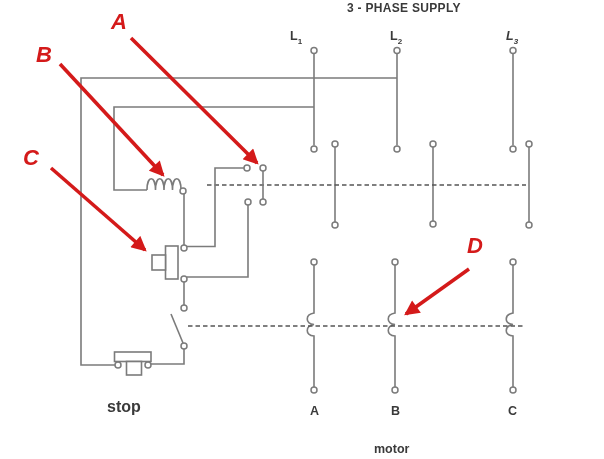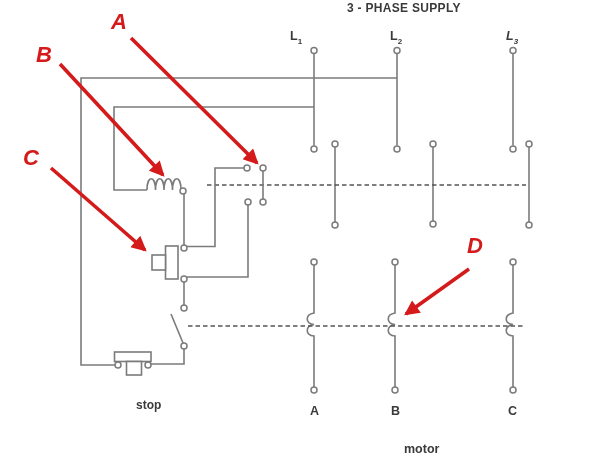--- a/index.html
+++ b/index.html
@@ -72,23 +72,22 @@
     font-size: 22px;
     font-weight: bold;
     font-style: italic;
     color: var(--arrow-red, #d41a1a);
   }
   .small-label {
     font-size: 12.5px;
     font-weight: bold;
   }
   .stop-label {
-    font-size: 12px;
-    font-weight: bold;
-    margin-left: 29px;
+    font-size: 16px;
+    font-weight: bold;
   }
 </style>
 </head>
 <body>
 
 <div class="stage">
 
   <svg width="604" height="459" viewBox="0 0 604 459">
     <defs>
       <marker id="ah" viewBox="0 0 10 10" refX="8.5" refY="5" markerWidth="4.6" markerHeight="4.2" orient="auto" markerUnits="strokeWidth">
@@ -201,15 +200,15 @@
   <span class="txt callout" style="left:36px; top:44px;">B</span>
   <span class="txt callout" style="left:23px; top:147px;">C</span>
   <span class="txt callout" style="left:467px; top:235px;">D</span>
 
   <span class="txt stop-label" style="left:107px; top:399px;">stop</span>
 
   <span class="txt small-label" style="left:310px; top:405px;">A</span>
   <span class="txt small-label" style="left:391px; top:405px;">B</span>
   <span class="txt small-label" style="left:508px; top:405px;">C</span>
 
-  <span class="txt small-label" style="left:404px; top:443px;">motor</span>
+  <span class="txt small-label" style="left:374px; top:443px;">motor</span>
 
 </div>
 
 </body></html>

